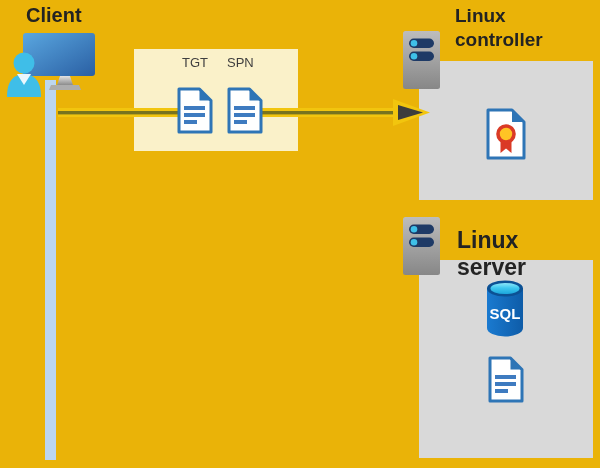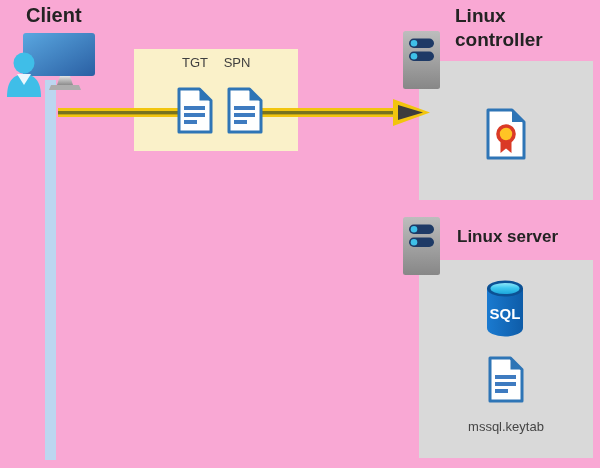--- a/index.html
+++ b/index.html
@@ -1,31 +1,31 @@
 <!DOCTYPE html>
 <html><head>
 <meta charset="utf-8">
 <style>
   html,body{margin:0;padding:0;background:#fff;}
   #stage{
-    position:relative;width:600px;height:468px;background:#f9a8d4;
+    position:relative;width:600px;height:468px;background:#eab308;
     font-family:"Liberation Sans","DejaVu Sans",sans-serif;overflow:hidden;
   }
   .abs{position:absolute;}
   .hdr{font-weight:bold;font-size:20px;color:#232323;letter-spacing:0;}
   .sub{font-size:13px;color:#3f3f3f;}
   .z0{z-index:0}.z1{z-index:1}.z2{z-index:2}.z3{z-index:3}
 
   #client-label{left:26px;top:4px;}
   #client-icon{left:4px;top:28px;width:92px;height:70px;}
   #connection-line{left:45px;top:80px;width:11px;height:380px;background:#bcd6f0;}
 
   #token-box{left:134px;top:49px;width:164px;height:102px;background:#faf1c9;}
   #tgt-label{left:177px;top:55px;width:36px;text-align:center;}
-  #spn-label{left:219px;top:55px;width:36px;text-align:center;}
+  #spn-label{left:227px;top:55px;width:36px;}
   #tgt-doc{left:177px;top:87px;width:36px;height:47px;}
   #spn-doc{left:227px;top:87px;width:36px;height:47px;}
 
   #auth-arrow{left:0;top:0;width:600px;height:468px;pointer-events:none;}
 
   #dc-box{left:419px;top:61px;width:174px;height:139px;background:#d9d9d9;}
   #linux-box{left:419px;top:260px;width:174px;height:198px;background:#d9d9d9;}
   #dc-server{left:403px;top:31px;width:37px;height:58px;}
   #linux-server{left:403px;top:217px;width:37px;height:58px;}
   #dc-label{left:455px;top:4px;width:125px;line-height:24px;}
@@ -110,21 +110,21 @@
     <rect x="6" y="20.5" width="25" height="9.5" rx="4.75" fill="#1e3a66"></rect>
     <circle cx="11" cy="25.25" r="3.3" fill="#3fc0e8"></circle>
   </svg>
   <svg id="cert-icon" class="abs z3" viewBox="0 0 40 52">
     <path d="M2 2 H26 L38 14 V50 H2 Z" fill="#ffffff" stroke="#2e75b6" stroke-width="3" stroke-linejoin="round"></path>
     <polygon points="26,2 38,14 26,14" fill="#2e75b6"></polygon>
     <path d="M14.5 31 H25.5 V45 L20 40.5 L14.5 45 Z" fill="#da3a26"></path>
     <circle cx="20" cy="26" r="8" fill="#ffc425" stroke="#da3a26" stroke-width="3.6"></circle>
   </svg>
 
-  <div id="linux-label" class="abs z3 hdr" style="font-size:17px">Linux server</div>
+  <div id="linux-label" class="abs z3 hdr" style="font-size:23px">Linux server</div>
   <svg id="linux-server" class="abs z3" viewBox="0 0 37 58">
     <rect x="0" y="0" width="37" height="58" rx="2.5" fill="url(#srv)"></rect>
     <rect x="6" y="7.5" width="25" height="9.5" rx="4.75" fill="#1e3a66"></rect>
     <circle cx="11" cy="12.25" r="3.3" fill="#3fc0e8"></circle>
     <rect x="6" y="20.5" width="25" height="9.5" rx="4.75" fill="#1e3a66"></rect>
     <circle cx="11" cy="25.25" r="3.3" fill="#3fc0e8"></circle>
   </svg>
 
   <svg id="sql-icon" class="abs z3" viewBox="0 0 36 57">
     <defs>
@@ -144,15 +144,14 @@
     <text x="18" y="39" text-anchor="middle" font-family="Liberation Sans, sans-serif" font-size="15" font-weight="bold" fill="#ffffff">SQL</text>
   </svg>
 
   <svg id="keytab-doc" class="abs z3" viewBox="0 0 36 47">
     <path d="M2 2 H22.5 L34 13.5 V45 H2 Z" fill="#ffffff" stroke="#2e75b6" stroke-width="3" stroke-linejoin="round"></path>
     <polygon points="22.5,2 34,13.5 22.5,13.5" fill="#2e75b6"></polygon>
     <rect x="7" y="19" width="21" height="4" fill="#3e7bc0"></rect>
     <rect x="7" y="26" width="21" height="4" fill="#3e7bc0"></rect>
     <rect x="7" y="33" width="13" height="4" fill="#3e7bc0"></rect>
   </svg>
-  <div id="keytab-label" class="abs z3 sub">mssql.keytab</div>
 
 </div>
 
 </body></html>

